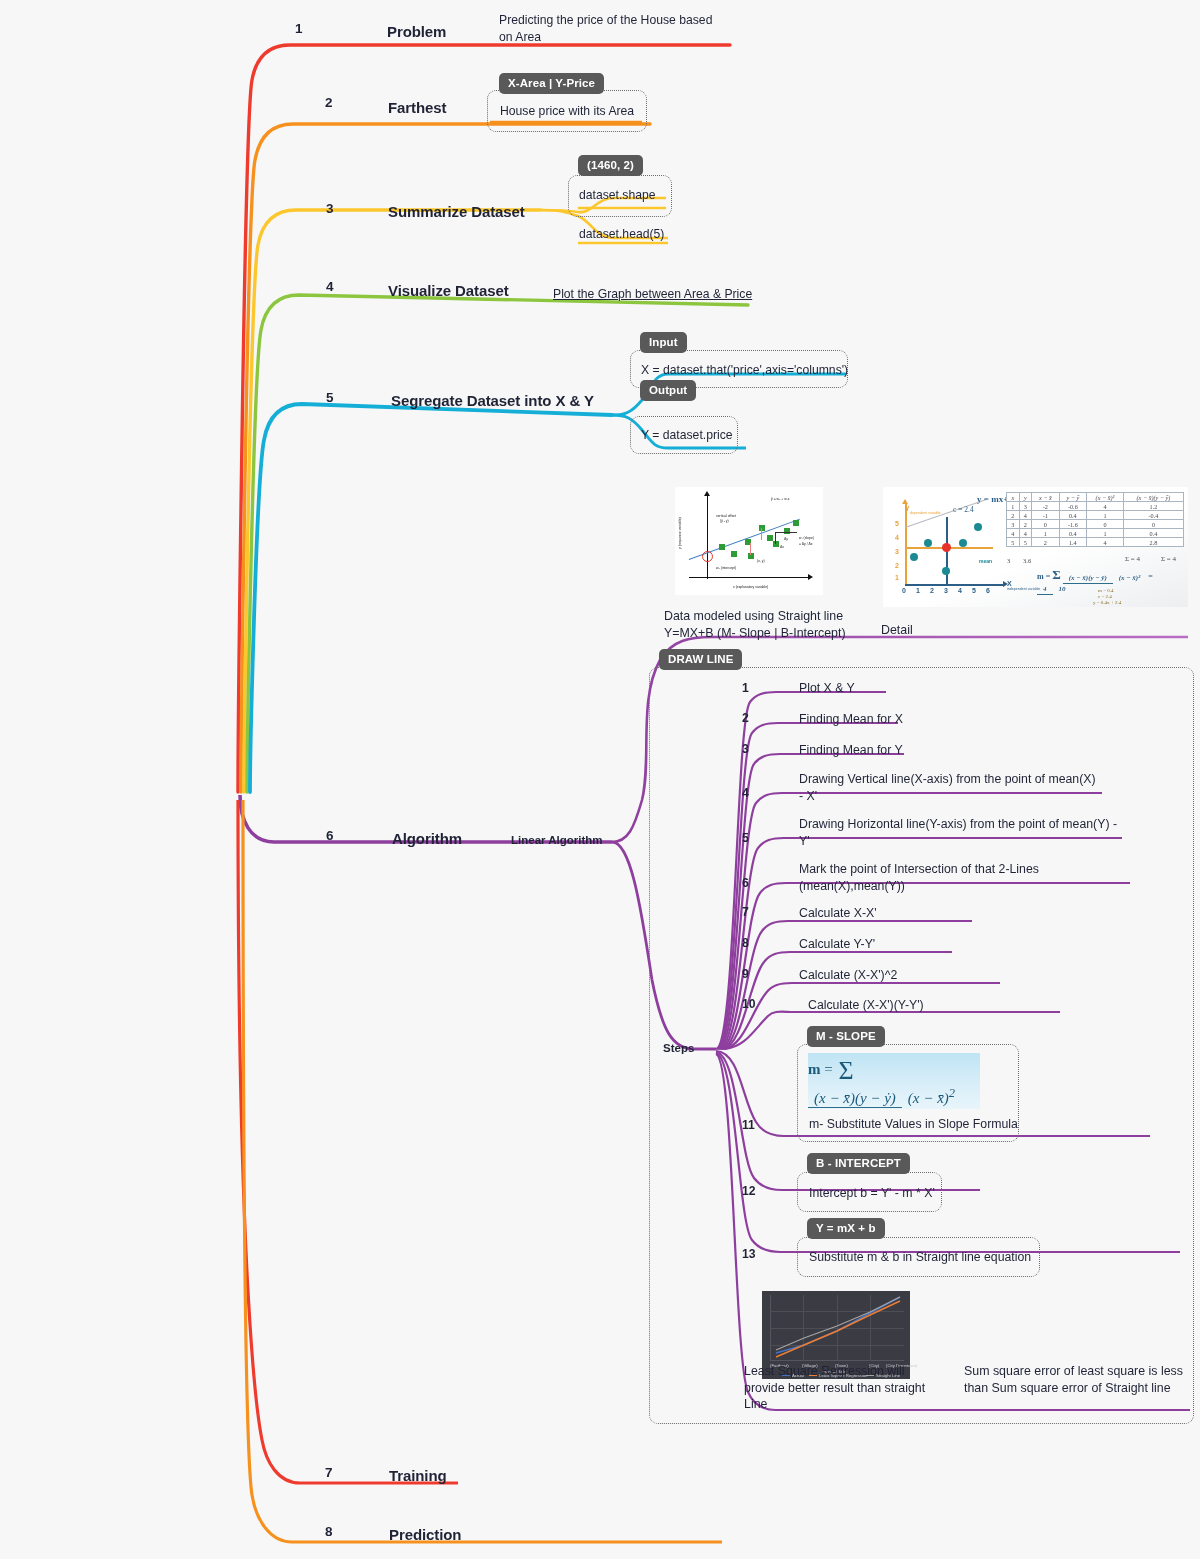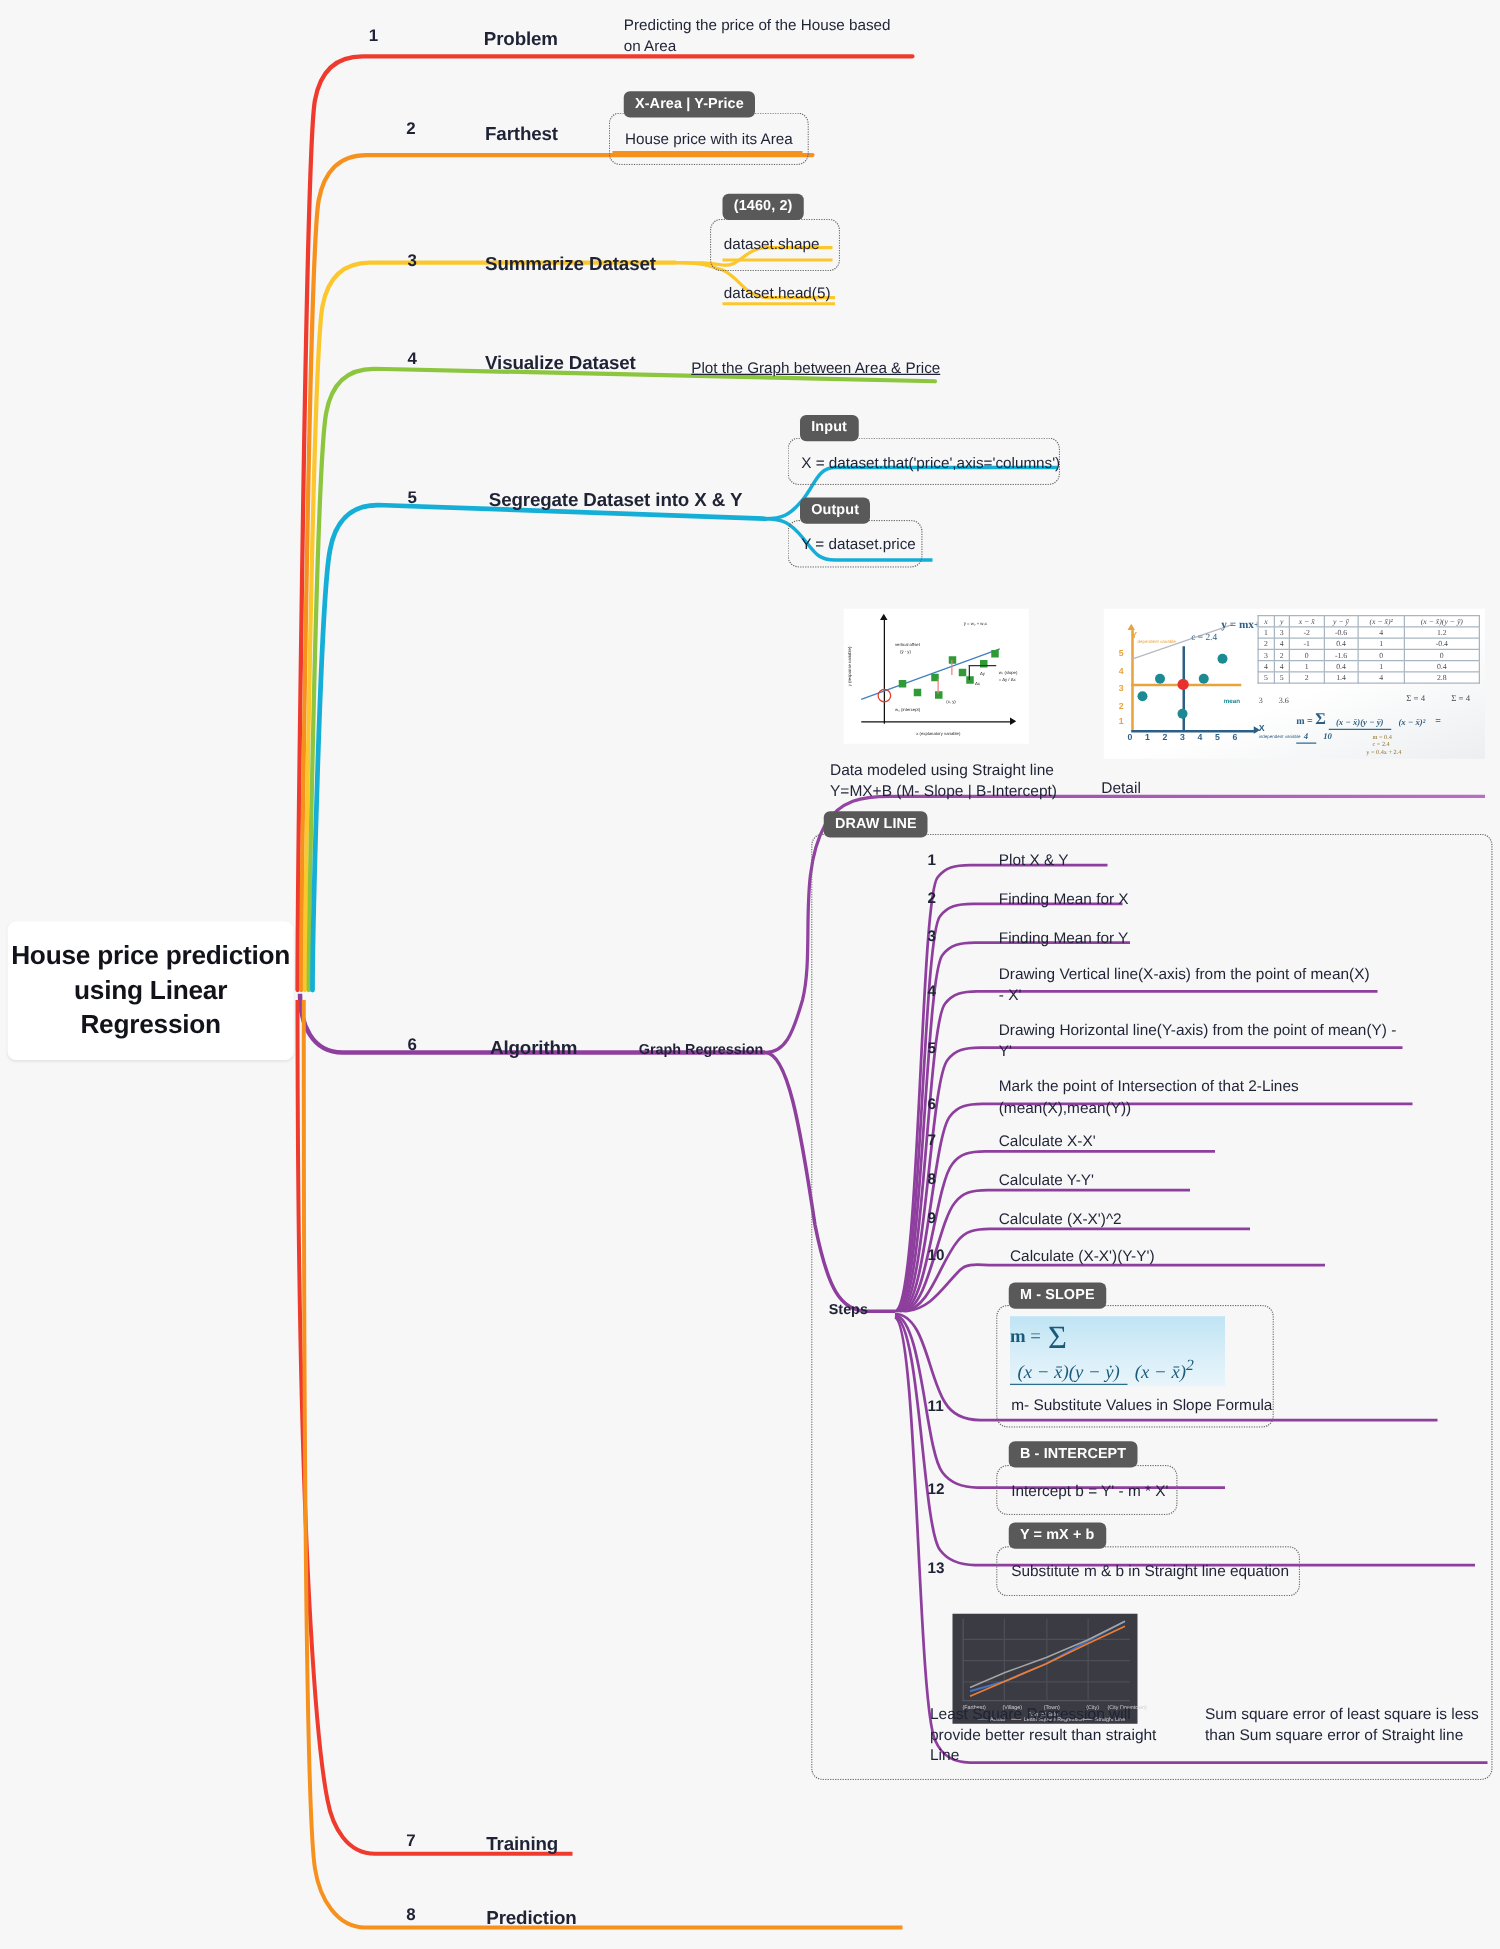--- a/index.html
+++ b/index.html
@@ -149,65 +149,62 @@
     </g>
 
     <path d="M238,800 C238,1300 258,1420 262,1440 C266,1462 278,1483 300,1483 L458,1483" fill="none" stroke="#ef3b2d" stroke-width="3.2"></path>
     <path d="M243,800 C243,1330 248,1470 252,1495 C256,1520 270,1542 292,1542 L722,1542" fill="none" stroke="#f6911e" stroke-width="3.2"></path>
 
     <line x1="490" y1="122" x2="642" y2="122" stroke="#f6911e" stroke-width="2.4"></line>
     <line x1="578" y1="208" x2="666" y2="208" stroke="#fcc72c" stroke-width="2.4"></line>
     <line x1="578" y1="243" x2="668" y2="243" stroke="#fcc72c" stroke-width="2.4"></line>
   </svg>
 
-  <div class="center-node">
-    <span>House price prediction using Linear Regression</span>
-  </div>
 
   <div class="lvl1-num" style="left:295px; top:21px;">1</div>
   <div class="lvl1-title" style="left:387px; top:23px;">Problem</div>
   <div class="lvl2-plain" style="left:499px; top:12px; width:230px;">Predicting the price of the House based on Area</div>
 
   <div class="lvl1-num" style="left:325px; top:95px;">2</div>
   <div class="lvl1-title" style="left:388px; top:99px;">Farthest</div>
 
   <div class="lvl1-num" style="left:326px; top:201px;">3</div>
   <div class="lvl1-title" style="left:388px; top:203px;">Summarize Dataset</div>
 
   <div class="lvl1-num" style="left:326px; top:279px;">4</div>
   <div class="lvl1-title" style="left:388px; top:282px;">Visualize Dataset</div>
   <div class="lvl2-plain" style="left:553px; top:286px; width:230px;text-decoration:underline;">Plot the Graph between Area &amp; Price</div>
 
   <div class="lvl1-num" style="left:326px; top:390px;">5</div>
   <div class="lvl1-title" style="left:391px; top:392px;">Segregate Dataset into X &amp; Y</div>
 
   <div class="lvl1-num" style="left:326px; top:828px;">6</div>
   <div class="lvl1-title" style="left:392px; top:830px;">Algorithm</div>
-  <div class="lvl2-bold" style="left:511px; top:834px;">Graph Regression</div>
+  <div class="lvl2-bold" style="left:511px; top:834px;">Linear Algorithm</div>
 
   <div class="lvl1-num" style="left:325px; top:1465px;">7</div>
   <div class="lvl1-title" style="left:389px; top:1467px;">Training</div>
 
   <div class="lvl1-num" style="left:325px; top:1524px;">8</div>
   <div class="lvl1-title" style="left:389px; top:1526px;">Prediction</div>
 
   <div class="chip" style="left:499px; top:73px;">X-Area | Y-Price</div>
   <div class="dbox" style="left:487px; top:90px; width:160px; height:42px;"></div>
   <div class="dbox-label" style="left:500px; top:104px;">House price with its Area</div>
 
   <div class="chip" style="left:578px; top:155px;">(1460, 2)</div>
   <div class="dbox" style="left:568px; top:175px; width:104px; height:42px;"></div>
   <div class="dbox-label" style="left:579px; top:188px;">dataset.shape</div>
   <div class="dbox-label" style="left:579px; top:227px;">dataset.head(5)</div>
 
   <div class="chip" style="left:640px; top:332px;">Input</div>
   <div class="dbox" style="left:630px; top:350px; width:218px; height:38px;"></div>
   <div class="dbox-label" style="left:641px; top:363px;">X = dataset.that('price',axis='columns')</div>
 
-  <div class="chip" style="left:640px; top:398px;">Output</div>
+  <div class="chip" style="left:640px; top:380px;">Output</div>
   <div class="dbox" style="left:630px; top:416px; width:108px; height:38px;"></div>
   <div class="dbox-label" style="left:641px; top:428px;">Y = dataset.price</div>
 
   <div class="ms1 imgbox" style="left:675px; top:487px; width:148px; height:108px;">
 
     <div class="ax" style="left:32px; top:8px; width:1.2px; height:84px;"></div>
     <div class="ax" style="left:32px; top:8px; width:5px; height:1.2px; clip-path:polygon(0 0,100% 0,50% -300%);"></div>
     <div class="ax" style="left:14px; top:90px; width:122px; height:1.2px;"></div>
 
     <div style="position:absolute;left:29px;top:4px;width:0;height:0;border-left:3px solid transparent;border-right:3px solid transparent;border-bottom:5px solid #111;"></div>

